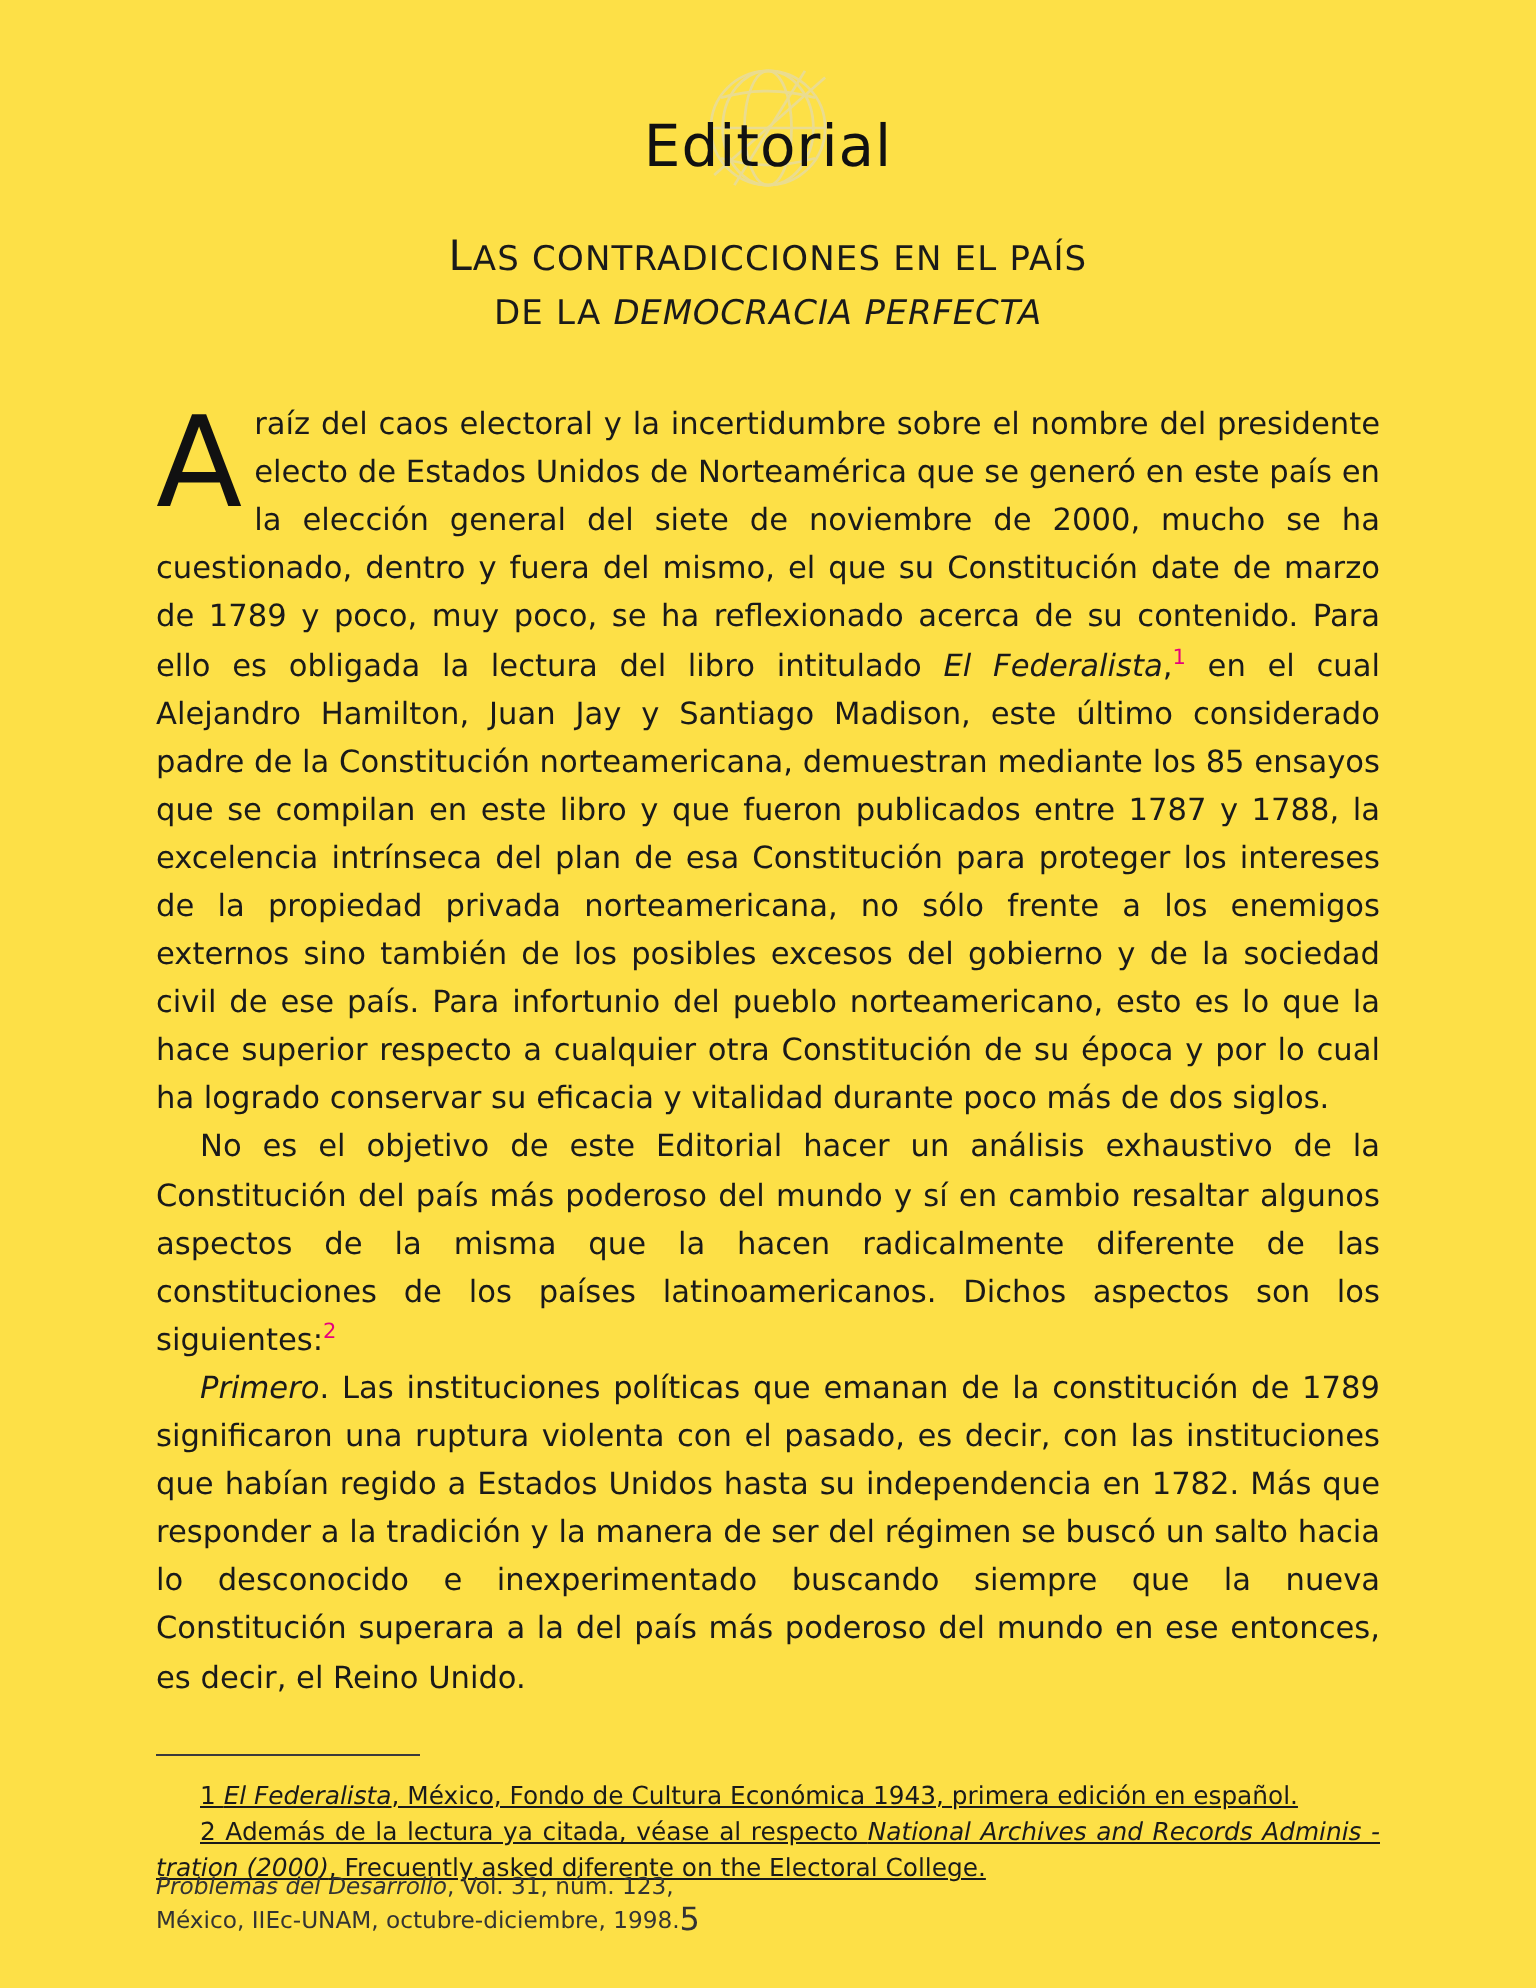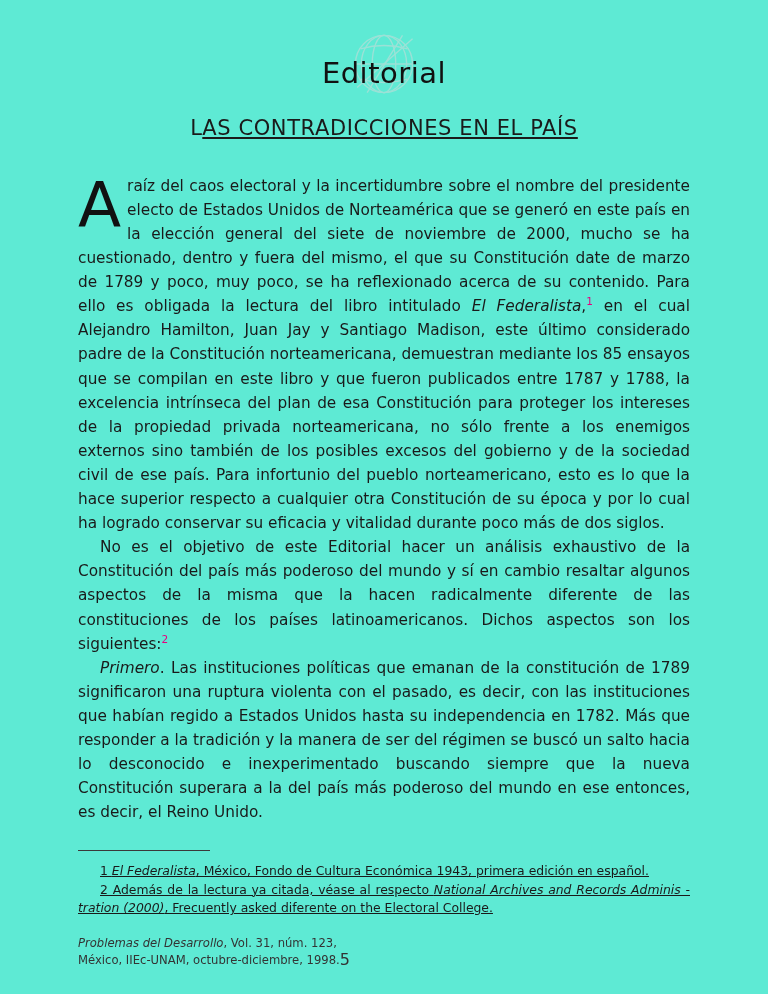--- a/index.html
+++ b/index.html
@@ -8,21 +8,21 @@
     background: #ffffff;
   }
   body {
     font-family: "DejaVu Sans", sans-serif;
     color: #1a1a1a;
   }
   .page {
     position: relative;
     width: 768px;
     height: 994px;
-    background: #5eead4;
+    background: #fde047;
     overflow: hidden;
     box-sizing: border-box;
   }
 
   
   .masthead {
     position: relative;
     text-align: center;
     padding-top: 26px;
     height: 92px;
@@ -60,23 +60,22 @@
   .title-line {
     display: block;
     font-size: 18.5px;
     letter-spacing: 0.4px;
     white-space: pre;
   }
   .smallcaps-lead {
     font-size: 21px;
   }
   .smallcaps {
-    font-size: 21px;
+    font-size: 17px;
     letter-spacing: 0.6px;
-    text-decoration: underline;
   }
   .title-italic {
     font-style: italic;
     font-size: 17px;
     letter-spacing: 0.4px;
   }
 
   
   .body-area {
     margin: 0;
@@ -170,20 +169,21 @@
         <path d="M22 68 Q50 76 78 68"></path>
         <line x1="18" y1="78" x2="84" y2="20"></line>
         <line x1="30" y1="84" x2="72" y2="16"></line>
       </g>
     </svg>
     <h1 class="masthead-title">Editorial</h1>
   </div>
 
   <div class="article-title">
     <span class="title-line"><span class="smallcaps-lead">L</span><span class="smallcaps">AS CONTRADICCIONES EN EL PAÍS</span></span>
+    <span class="title-line"><span class="smallcaps">DE LA </span><span class="title-italic">DEMOCRACIA PERFECTA</span></span>
   </div>
 
   <div class="body-area">
 
     <p class="body-text first-para">
       <span class="dropcap">A</span><span> raíz del caos electoral y la incertidumbre sobre el nombre del presidente electo de Estados Unidos de Norteamérica que se generó en este país en la elección general del siete de noviembre de 2000, mucho se ha cuestionado, dentro y fuera del mismo, el que su Constitución date de marzo de 1789 y poco, muy poco, se ha reflexionado acerca de su contenido. Para ello es obligada la lectura del libro intitulado </span><span class="ital">El Federalista</span><span>,</span><sup class="fn-ref">1</sup><span> en el cual Alejandro Hamilton, Juan Jay y Santiago Madison, este último considerado padre de la Constitución norteamericana, demuestran mediante los 85 ensayos que se compilan en este libro y que fueron publicados entre 1787 y 1788, la excelencia intrínseca del plan de esa Constitución para proteger los intereses de la propiedad privada norteamericana, no sólo frente a los enemigos externos sino también de los posibles excesos del gobierno y de la sociedad civil de ese país. Para infortunio del pueblo norteamericano, esto es lo que la hace superior respecto a cualquier otra Constitución de su época y por lo cual ha logrado conservar su eficacia y vitalidad durante poco más de dos siglos.</span>
     </p>
 
     <p class="body-text">
       <span>No es el objetivo de este Editorial hacer un análisis exhaustivo de la Constitución del país más poderoso del mundo y sí en cambio resaltar algunos aspectos de la misma que la hacen radicalmente diferente de las constituciones de los países latinoamericanos. Dichos aspectos son los siguientes:</span><sup class="fn-ref">2</sup>

